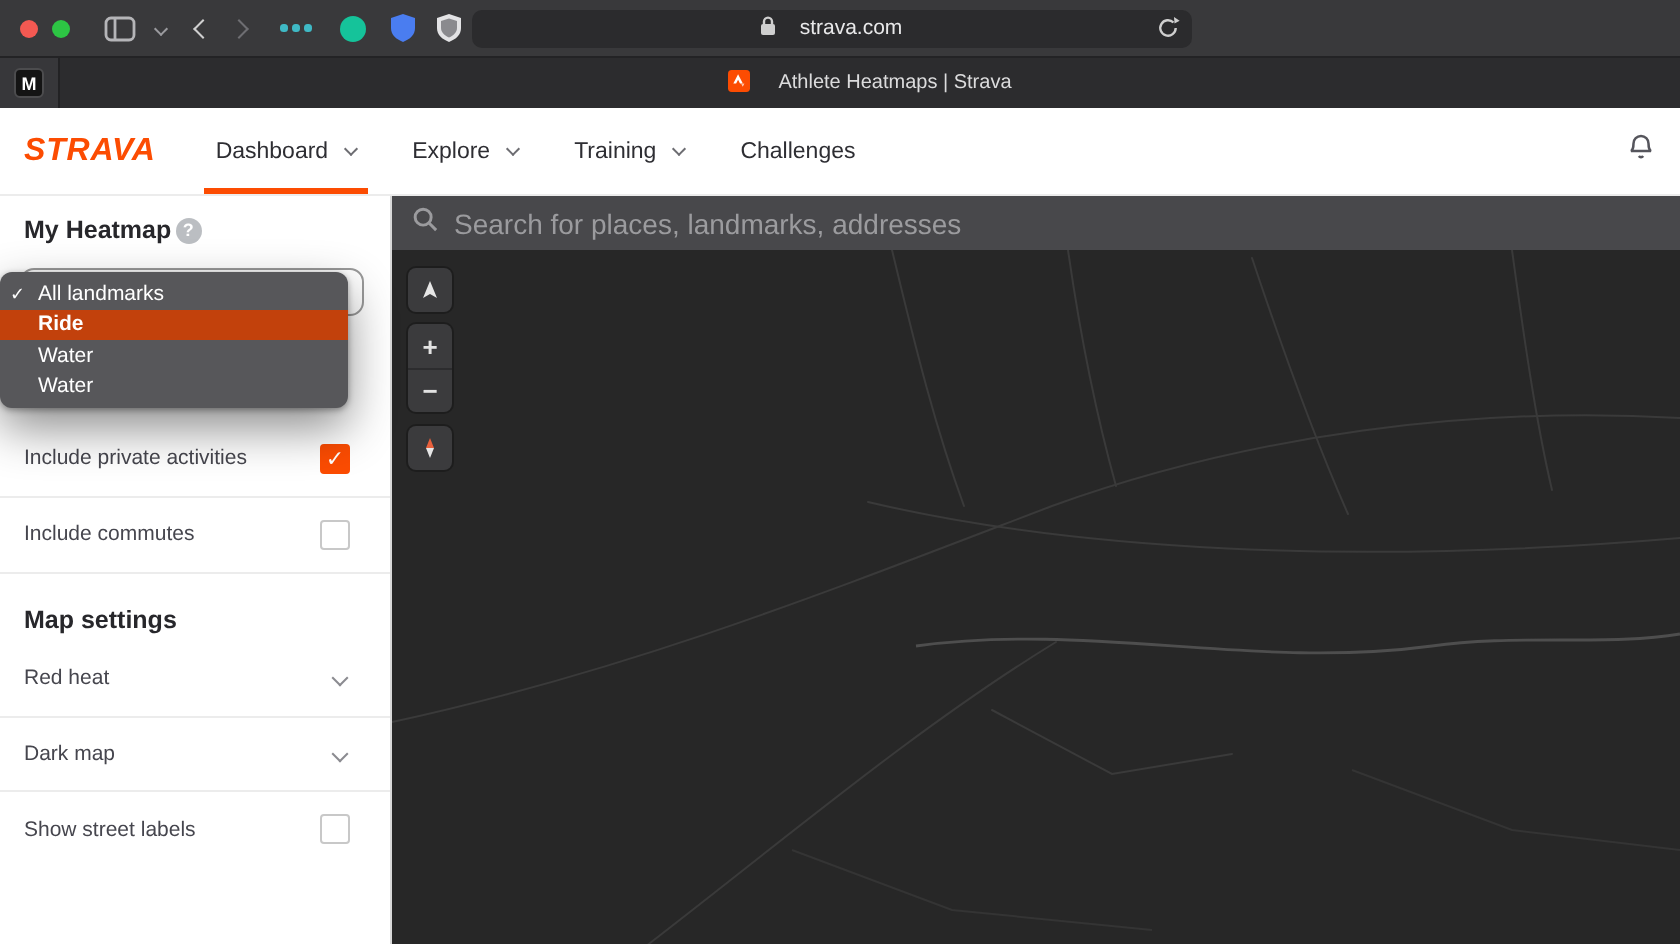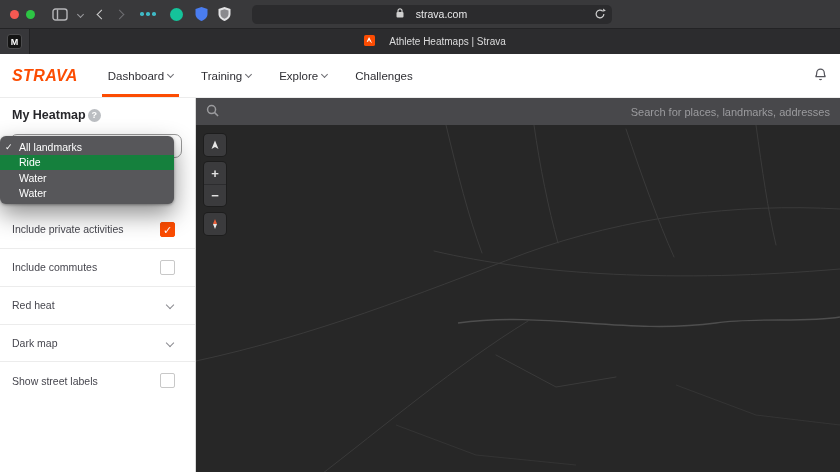--- a/index.html
+++ b/index.html
@@ -12,34 +12,34 @@
   .dot.red { background:#f45952; }
   .dot.green { background:#2dc544; }
   .tb-icon { display:flex; align-items:center; margin:0 5px; }
   .chev { display:inline-block; width:5px; height:5px; border-right:1.4px solid #9a9a9e; border-bottom:1.4px solid #9a9a9e; transform:rotate(45deg); }
   .navarrow { width:7px; height:7px; border-right:1.8px solid #cfcfcf; border-bottom:1.8px solid #cfcfcf; display:inline-block; }
   .navarrow.back { transform:rotate(135deg); margin:0 7px 0 10px; }
   .navarrow.fwd  { transform:rotate(-45deg); border-color:#6e6e72; margin:0 10px 0 4px; }
   .ext-dots { display:flex; gap:2.5px; margin:0 7px; }
   .ext-dots i { width:3.5px; height:3.5px; border-radius:50%; background:#3fb9c5; }
   .ext-circle { width:13px; height:13px; border-radius:50%; background:#15c39a; margin:0 7px; }
-  .urlbar { margin-left:16px; margin-right:auto; width:360px; height:19px; background:#2b2b2d; border-radius:5px; display:flex; align-items:center; justify-content:center; gap:12px; position:relative; color:#e9e9ea; font-size:10.5px; }
+  .urlbar { margin-left:0; margin-right:auto; width:360px; height:19px; background:#2b2b2d; border-radius:5px; display:flex; align-items:center; justify-content:center; gap:12px; position:relative; color:#e9e9ea; font-size:10.5px; }
   .reload { position:absolute; right:6px; top:3px; }
 
   
   .tabstrip { height:26px; background:#2c2c2e; display:flex; align-items:stretch; border-top:1px solid #232325; }
   .pinned-tab { width:30px; display:flex; align-items:center; justify-content:center; background:#37373a; border-right:1px solid #222224; }
   .m-logo { width:15px; height:15px; background:#141414; color:#fff; font-size:9px; font-weight:bold; border-radius:3px; display:flex; align-items:center; justify-content:center; border:1px solid #4c4c4e; }
   .tab { flex:1; display:flex; align-items:center; justify-content:center; gap:14px; color:#dcdcdd; font-size:10px; }
 
   
   .site-header { height:44px; background:#fff; display:flex; align-items:stretch; padding:0 12px; border-bottom:1px solid #ececec; }
   .logo { align-self:center; font-size:16px; font-weight:bold; font-style:italic; letter-spacing:.4px; color:#fc4c02; margin-right:30px; }
   .mainnav { display:flex; gap:28px; }
-  .nav-item { display:flex; align-items:center; gap:4px; font-size:11.5px; color:#2e2e33; position:relative; cursor:pointer; }
+  .nav-item { display:flex; align-items:center; gap:9px; font-size:11.5px; color:#2e2e33; position:relative; cursor:pointer; }
   .nav-item .chev { border-color:#6d6d72; margin-top:-3px; }
   .nav-item.active::after { content:""; position:absolute; left:-6px; right:-6px; bottom:0; height:3px; background:#fc4c02; }
   .bell { margin-left:auto; align-self:center; }
 
   
   .content { display:flex; height:382px; }
 
   
   .sidebar { width:196px; background:#fff; border-right:1px solid #d9d9d9; position:relative; flex-shrink:0; }
   .sb-title { font-size:12.5px; font-weight:bold; color:#27272b; padding:10px 12px 6px; display:flex; align-items:center; gap:2px; }
@@ -54,26 +54,26 @@
   .checkbox.checked { background:#fc4c02; border-color:#fc4c02; }
   .checkbox.checked .tick { display:block; }
   .sb-subtitle { font-size:12.5px; font-weight:bold; color:#27272b; padding:16px 12px 4px; }
   .sel-chev { width:6px; height:6px; border-right:1.5px solid #8b8b90; border-bottom:1.5px solid #8b8b90; transform:rotate(45deg); margin-right:2px; }
 
   
   .dropdown { position:absolute; top:38px; left:0; width:174px; background:#57575a; border-radius:6px; padding:3px 0; z-index:6; box-shadow:0 10px 24px rgba(0,0,0,.45), 0 1px 3px rgba(0,0,0,.35); }
   .menu-item { height:15.5px; display:flex; align-items:center; gap:4px; padding:0 8px 0 5px; color:#fff; font-size:10.5px; cursor:pointer; }
   .menu-item .check { width:10px; font-size:9px; visibility:hidden; }
   .menu-item.checked .check { visibility:visible; }
-  .menu-item.highlighted { background:#15803d; }
+  .menu-item.highlighted { background:#c2410c;font-weight:bold; }
 
   
   .map-col { flex:1; display:flex; flex-direction:column; min-width:0; }
   .searchbar { height:27px; background:#48484b; display:flex; align-items:center; gap:8px; padding:0 10px; }
-  .searchbar input { flex:1; background:transparent; border:none; outline:none; color:#ddd; font-size:11px;text-align:right; }
+  .searchbar input { flex:1; background:transparent; border:none; outline:none; color:#ddd; font-size:14px; }
   .searchbar input::placeholder { color:#9b9b9e; }
   .map { flex:1; position:relative; background:#272727; overflow:hidden; }
   .roads { position:absolute; inset:0; width:100%; height:100%; }
   .ctl { position:absolute; left:8px; width:22px; background:#3b3b3d; border-radius:4px; box-shadow:0 0 0 1px rgba(0,0,0,.25); display:flex; flex-direction:column; align-items:center; }
   .ctl-btn { width:22px; height:22px; display:flex; align-items:center; justify-content:center; color:#e2e2e2; font-size:13px; font-weight:bold; cursor:pointer; }
   .ctl.locate { top:9px; }
   .ctl.zoom { top:37px; }
   .ctl.zoom .ctl-btn + .ctl-btn { border-top:1px solid #2c2c2e; }
   .ctl.pitch { top:88px; }
 </style>
@@ -147,25 +147,25 @@
 </div>
 
 <div class="site-header">
   <div class="logo">STRAVA</div>
   <nav class="mainnav">
     <div class="nav-item active">
       <span>Dashboard</span>
         <span class="chev"></span>
     </div>
     <div class="nav-item">
+      <span>Explore</span>
+        <span class="chev"></span>
+    </div>
+    <div class="nav-item">
       <span>Training</span>
-        <span class="chev"></span>
-    </div>
-    <div class="nav-item">
-      <span>Explore</span>
         <span class="chev"></span>
     </div>
     <div class="nav-item">
       <span>Challenges</span>
     </div>
   </nav>
   <span class="bell">
     <svg width="15" height="16" viewBox="0 0 24 24" fill="none" stroke="#55555c" stroke-width="2">
         <path d="M18 10a6 6 0 10-12 0c0 5-2 6-2 6h16s-2-1-2-6"></path>
         <path d="M10.3 20a2 2 0 003.4 0"></path>
@@ -208,20 +208,21 @@
         <span class="checkbox checked">
             <span class="tick">✓</span>
           </span>
       </div>
       <div class="opt-row b">
         <span class="opt-label">Include commutes</span>
         <span class="checkbox"></span>
       </div>
     </div>
 
+    <div class="sb-subtitle">Map settings</div>
 
     <div class="opt-row b">
       <span class="opt-label">Red heat</span>
       <span class="sel-chev"></span>
     </div>
     <div class="opt-row b">
       <span class="opt-label">Dark map</span>
       <span class="sel-chev"></span>
     </div>
     <div class="opt-row">

